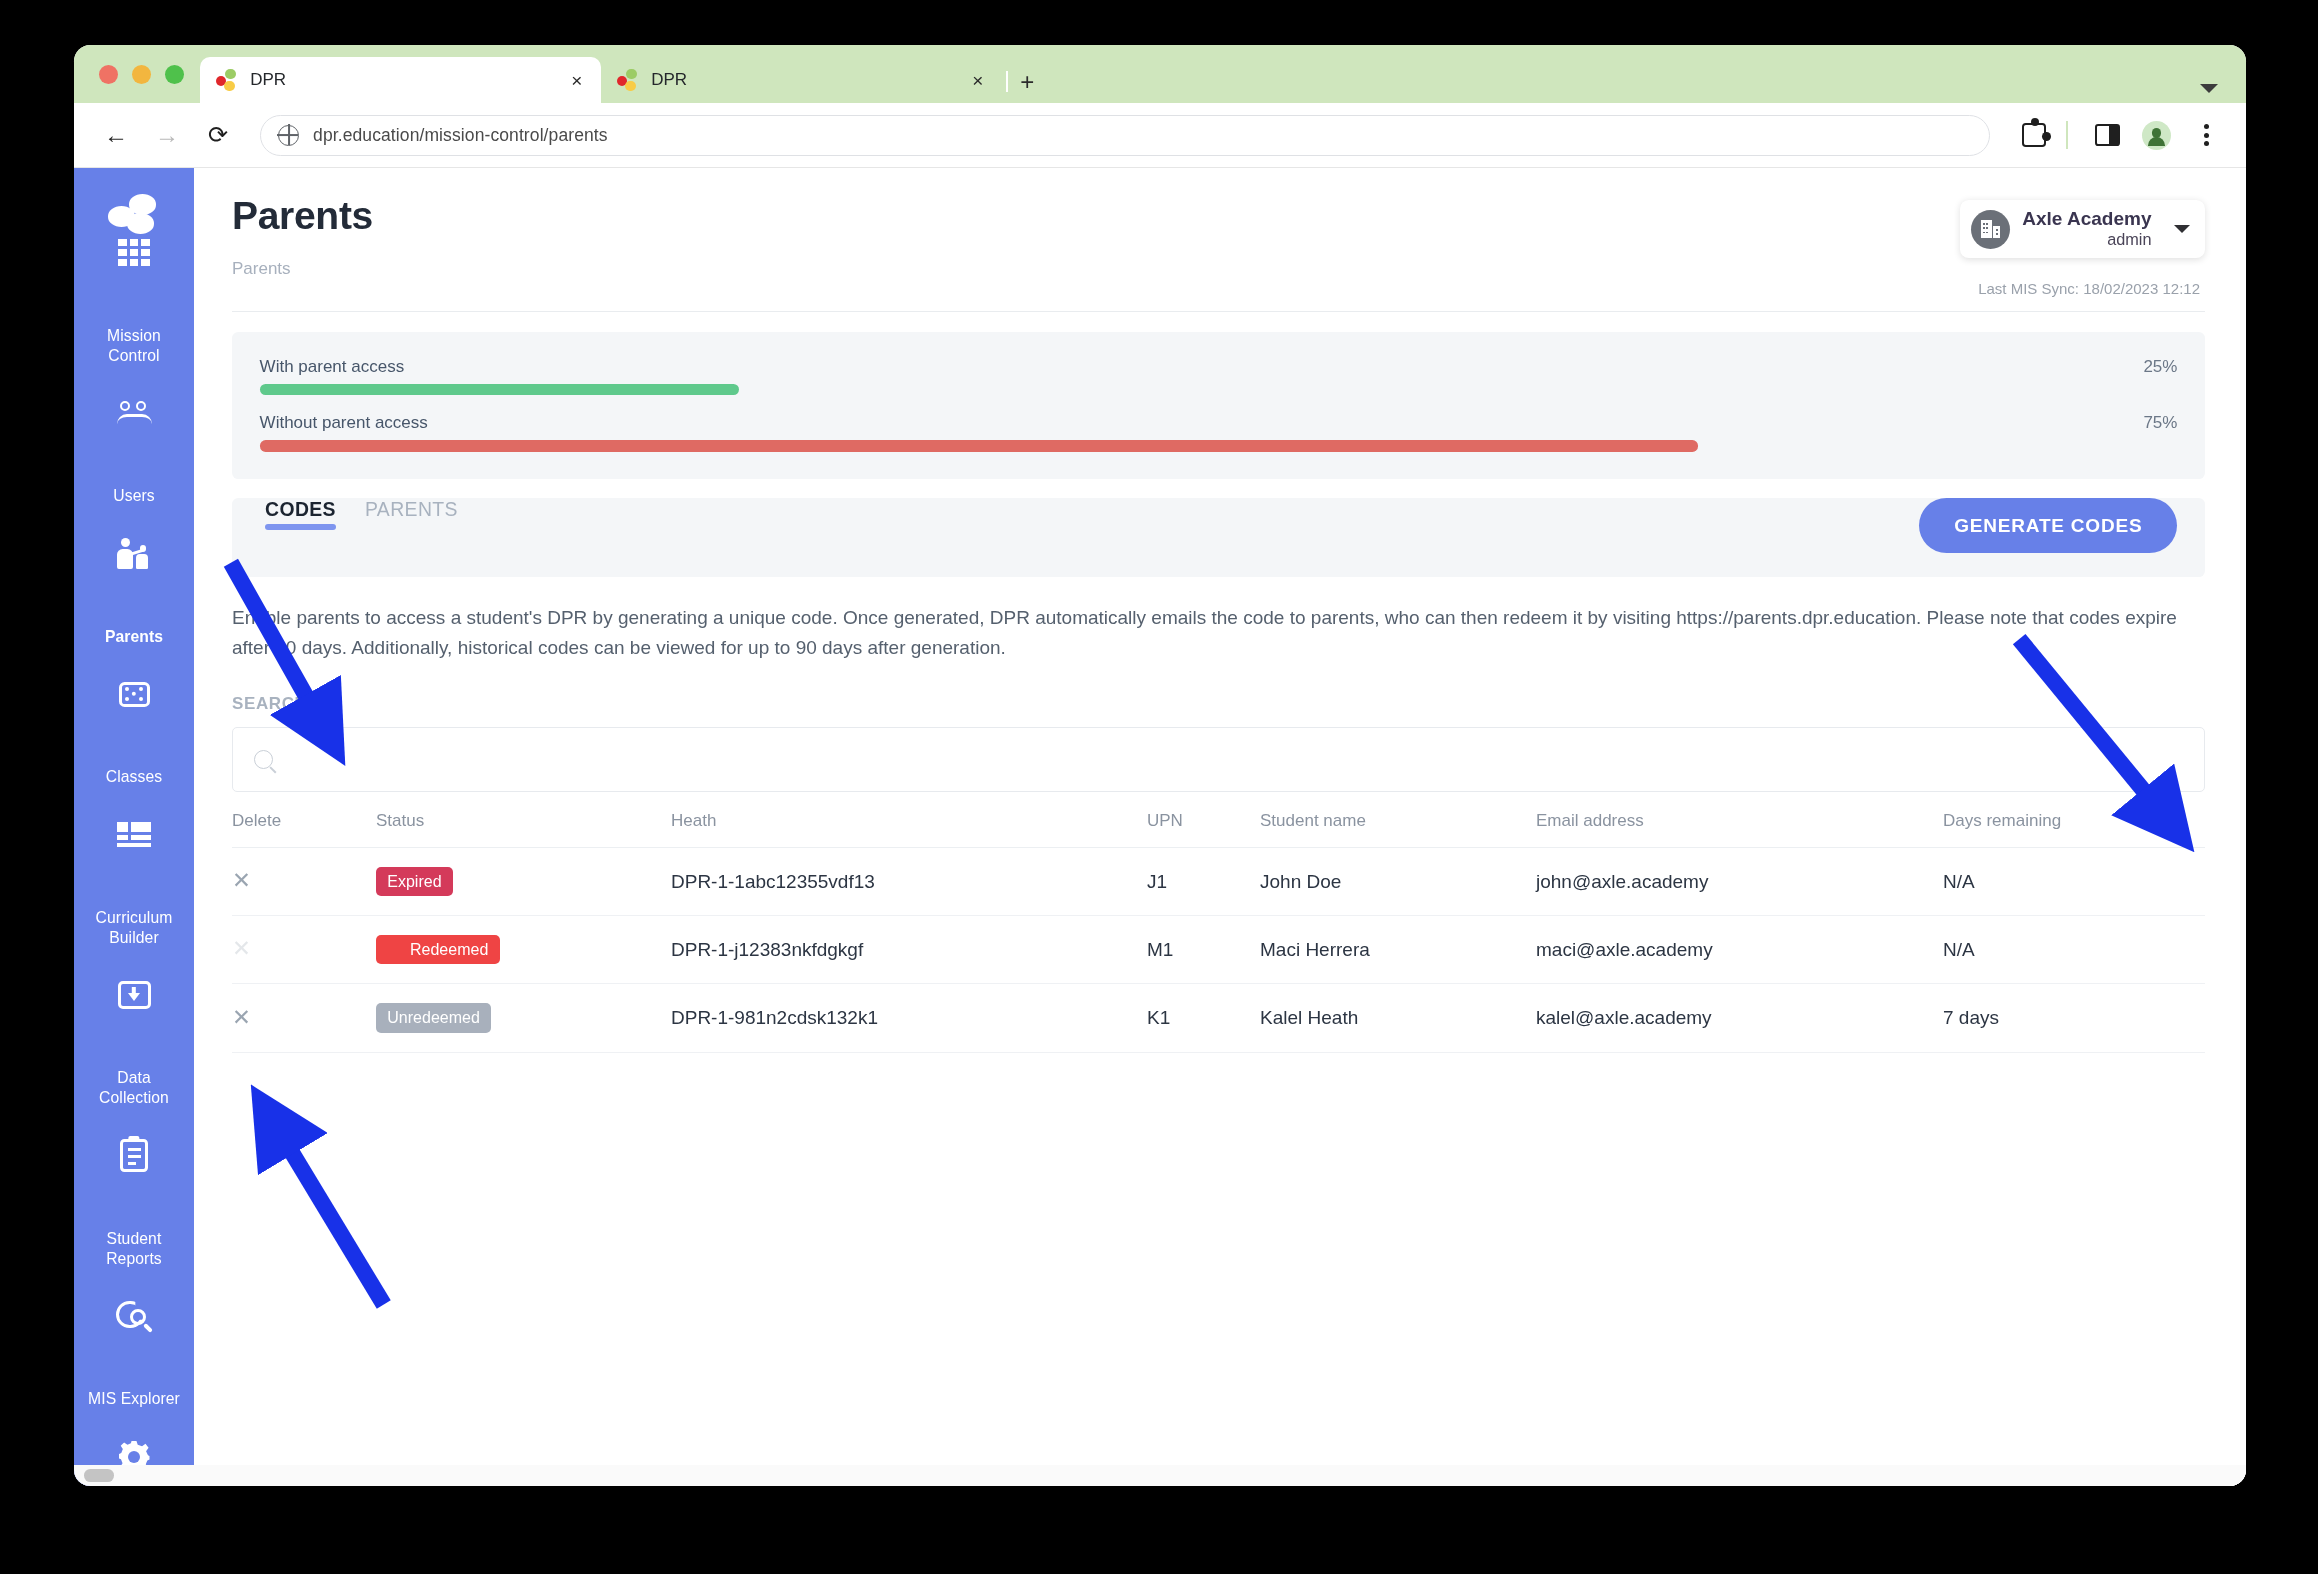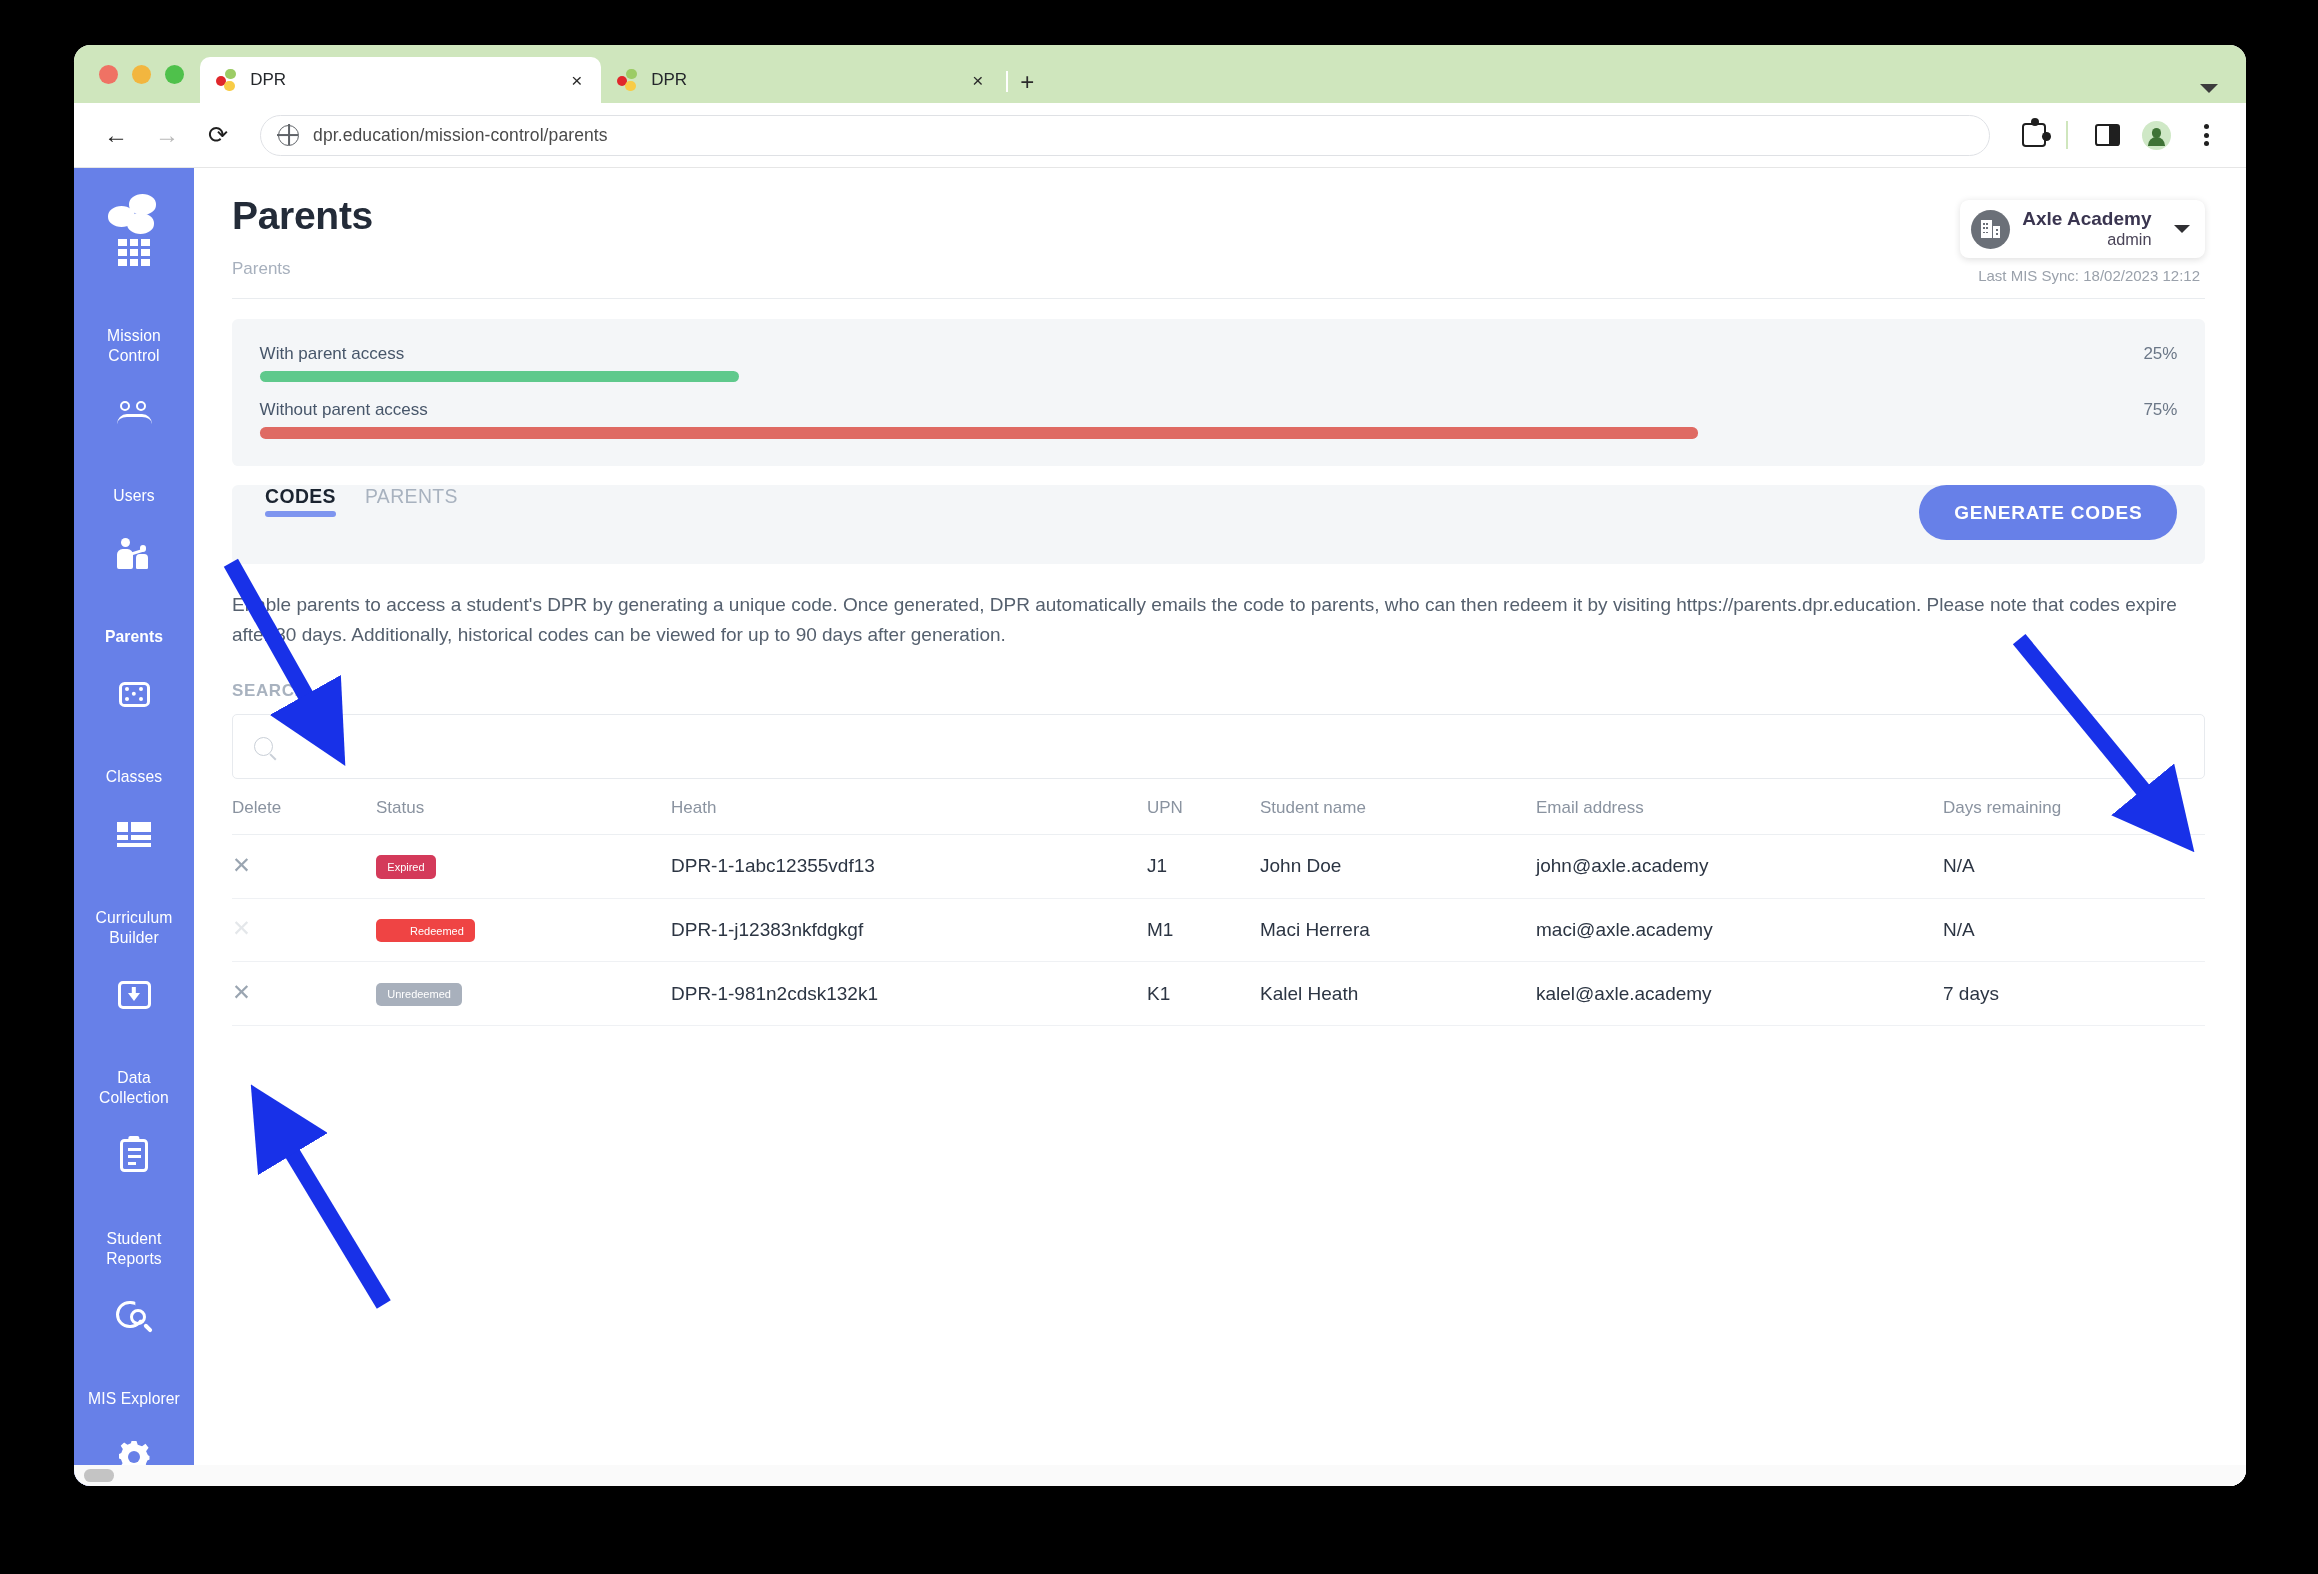--- a/index.html
+++ b/index.html
@@ -202,21 +202,21 @@
     box-shadow: 0 1.3px 7.5px rgba(0,0,0,.12);
   }
   #account-avatar{width:39px;height:39px;border-radius:50%;background:#6b7078;display:flex;align-items:center;justify-content:center;}
   .bldg{position:relative;width:19px;height:17.5px;}
   .bldg .tall{position:absolute;left:0;top:0;width:11.3px;height:17.5px;background:#fff;}
   .bldg .short{position:absolute;right:0;bottom:0;width:6.9px;height:11.3px;background:#fff;}
   .bldg .win{position:absolute;width:1.9px;height:1.9px;background:#6b7078;}
   #account-name{font-size:19px;font-weight:bold;color:#3a3550;line-height:1.1;text-align:left;}
   #account-role{font-size:16.3px;color:#4a4458;text-align:left;}
   #account-caret{width:0;height:0;border-left:8.1px solid transparent;border-right:8.1px solid transparent;border-top:8.8px solid #2f2f33;margin-left:10px;}
-  #last-sync{font-size:15px;color:#9aa1ab;margin-top:9px;margin-right:5px;}
+  #last-sync{font-size:15px;color:#9aa1ab;margin-top:22px;margin-right:5px;}
 
   hr.rule { border:0; border-top:1.3px solid #e9ecef; margin: 13.8px 0 0 0; }
 
   
   #stats-panel { background:#f4f6f8; border-radius:6.3px; padding: 25px 27.6px 27.6px 27.6px; margin-top: 20px; }
   #stats-question { font-size: 20.7px; color:#3e4b5b; margin-bottom: 21px; }
   .stat-row-label { display:flex; justify-content:space-between; align-items:baseline; font-size:17px; color:#47566a; }
   .stat-pct { color:#6b7787; }
   .stat-track { height: 11.3px; border-radius: 5.6px; background: transparent; margin: 7.5px 0 17.5px 0; position:relative;}
   .stat-fill { height: 11.3px; border-radius: 5.6px; }
@@ -270,21 +270,21 @@
   }
   #codes-table td { padding: 19px 0; border-bottom: 1.3px solid #eff1f4; font-size: 19px; color:#2c3543; vertical-align: middle;}
   .col-delete { width: 144px; }
   .col-status { width: 295px; }
   .col-code   { width: 476px; }
   .col-upn    { width: 113px; }
   .col-name   { width: 276px; }
   .col-email  { width: 407px; }
   .del-x { font-size: 22.6px; color:#9aa5b1; line-height:1; cursor:pointer; user-select:none;}
   .del-x.disabled { color:#e4e7ea; }
-  .badge { display:inline-block; font-size:11px; color:#fff; border-radius:5px; padding: 5.6px 11.3px; }
+  .badge { display:inline-block; font-size:16px; color:#fff; border-radius:5px; padding: 5.6px 11.3px; }
   .badge.expired    { background:#d43a5a; }
   .badge.redeemed   { background:#ef4444;padding-left:34px; }
   .badge.unredeemed { background:#a8b0bc; }
 
   
   #page-scrollbar { position:absolute; left:0; right:0; bottom:0; height: 21px; background:#fafafa; }
   #page-scrollbar .thumb { position:absolute; left: 10px; top:4.4px; width: 30px; height: 12.5px; border-radius:6.3px; background:#c4c4c4; }
 
   
   #annotations { position:absolute; inset:0; pointer-events:none; }

